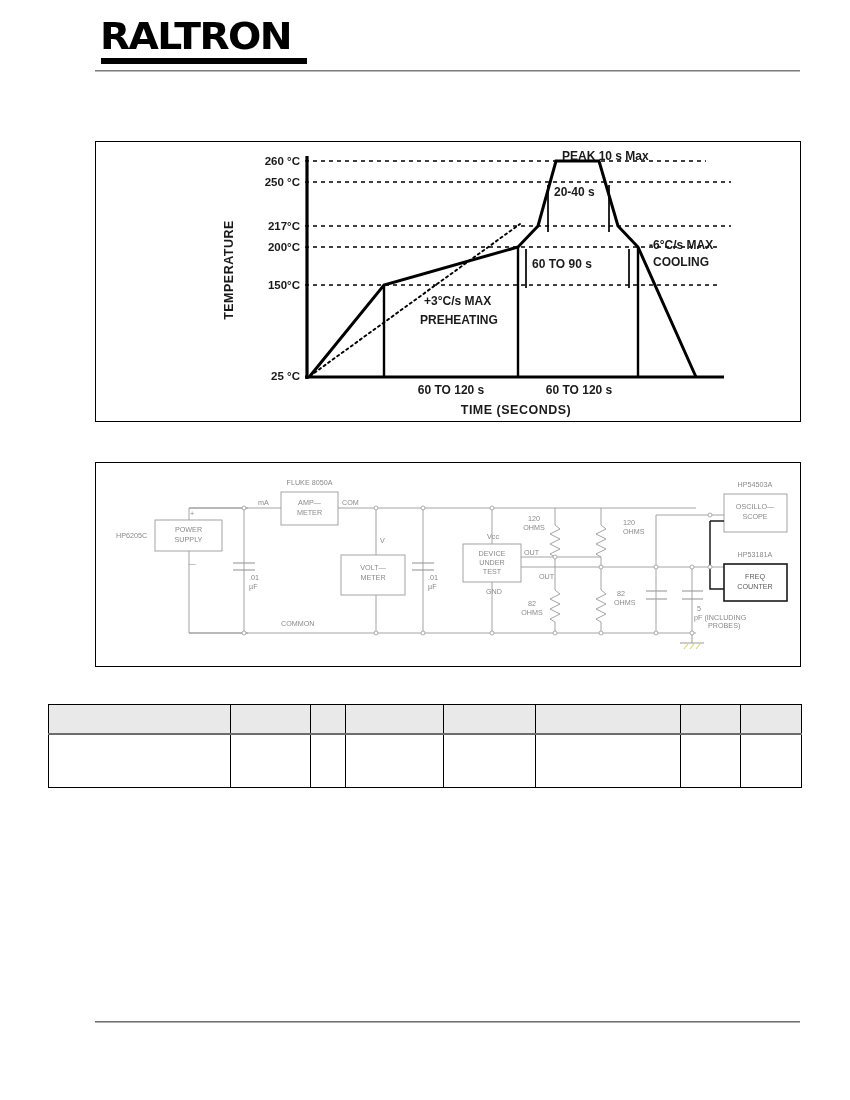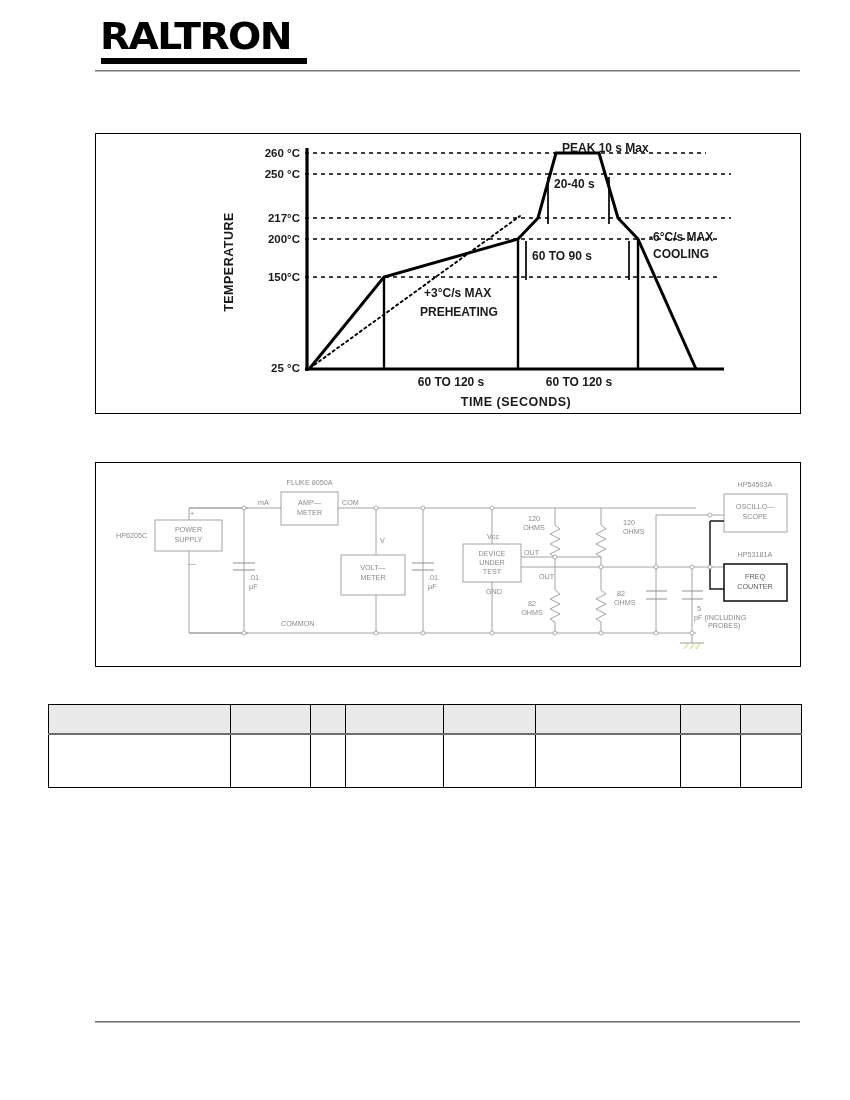--- a/index.html
+++ b/index.html
@@ -66,21 +66,21 @@
     background: linear-gradient(to bottom, #6e6e6e 0 1px, #b0b0b0 1px 2px);
   }
 
   
   .figure-frame {
     position: absolute;
     border: 1.5px solid #000000;
     background: #ffffff;
     box-sizing: border-box;
   }
-  #reflow-figure { left: 95px; top: 133px; width: 706px; height: 281px; }
+  #reflow-figure { left: 95px; top: 141px; width: 706px; height: 281px; }
   #circuit-figure { left: 95px; top: 462px; width: 706px; height: 205px; }
 
   svg { display: block; }
 
   .chart-text {
     font-family: "Liberation Sans", sans-serif;
     font-weight: bold;
     fill: #1a1a1a;
   }
   .axis-num { font-size: 11.5px; }

